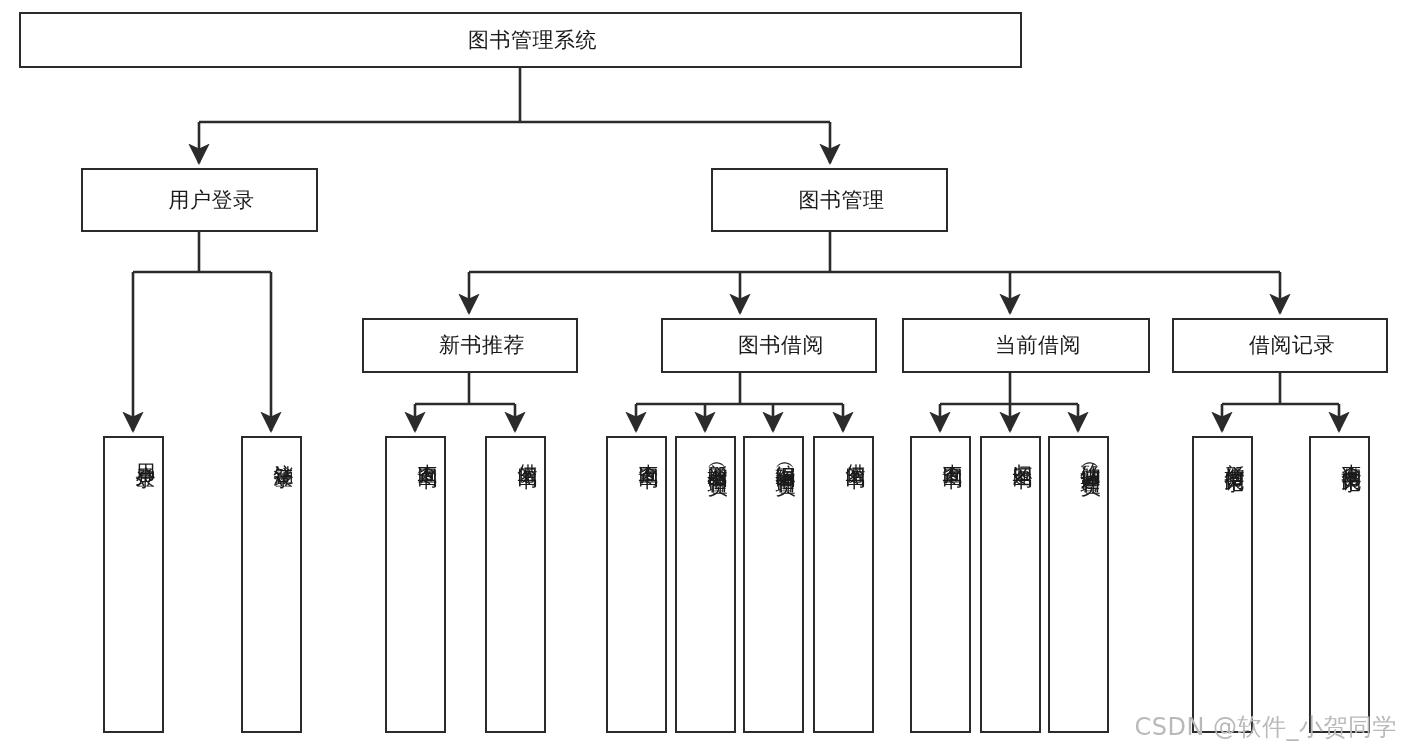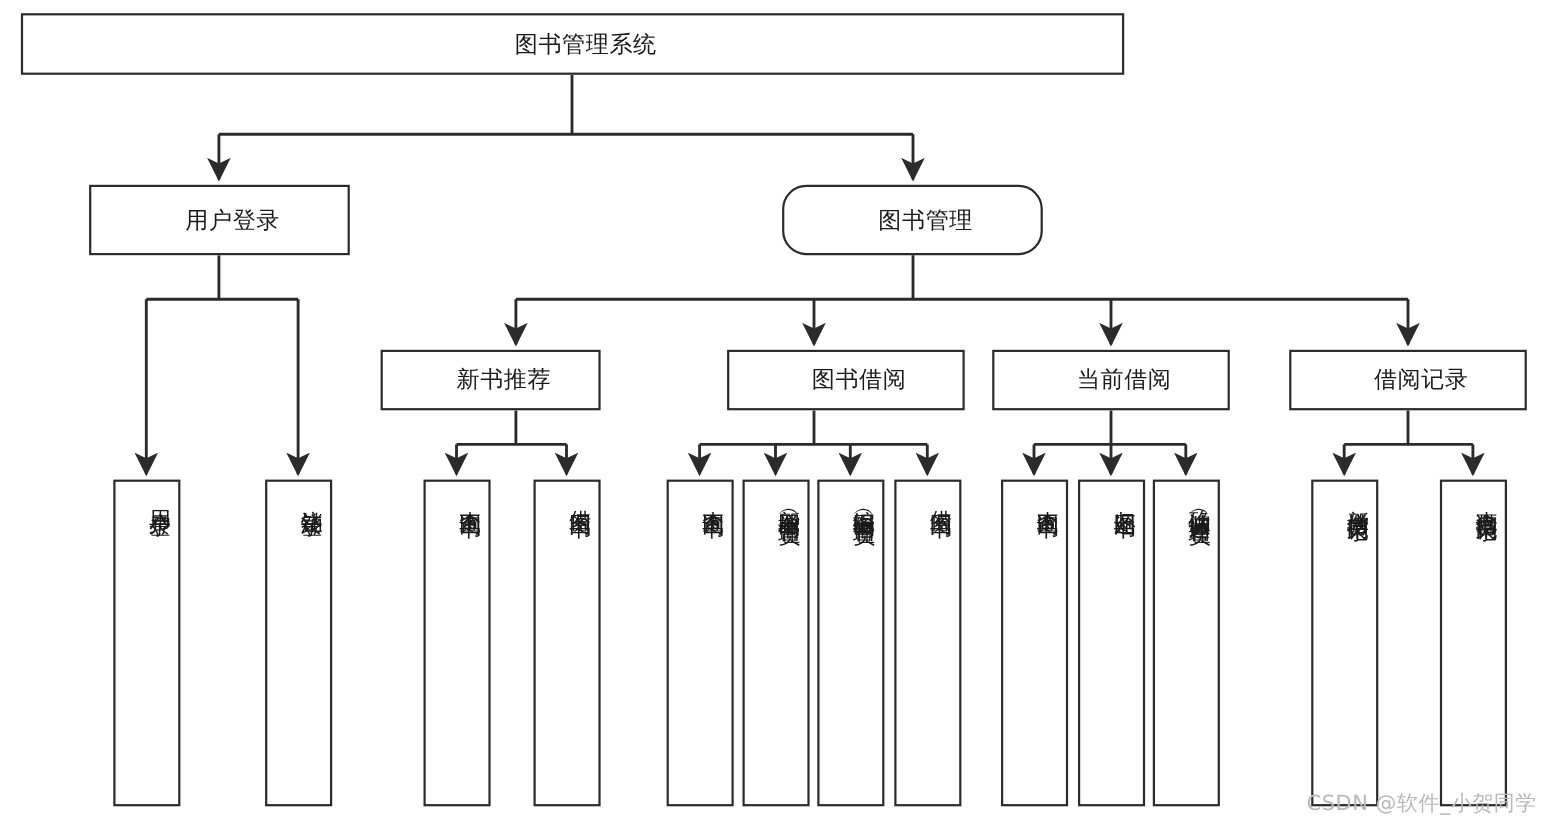--- a/index.html
+++ b/index.html
@@ -57,21 +57,21 @@
     -webkit-writing-mode: vertical-rl;
     font-size: 20px;
     line-height: 1.25;
     letter-spacing: 2px;
     white-space: nowrap;
   }
   .watermark {
     position: absolute;
     right: 8px;
     bottom: 4px;
-    font-size: 19px;
+    font-size: 24px;
     color: #b9b9b9;
     letter-spacing: 0.5px;
     white-space: nowrap;
     z-index: 5;
     font-family: "DejaVu Sans", "Liberation Sans", sans-serif;
   }
 </style>
 </head>
 <body>
 
@@ -127,31 +127,31 @@
     </g>
   </svg>
 
   <div class="node level-root" style="left:19px; top:12px; width:1003px; height:56px;">
     <span class="node-label">图书管理系统</span>
   </div>
 
   <div class="node" style="left:81px; top:168px; width:237px; height:64px;">
     <span class="node-label">用户登录</span>
   </div>
-  <div class="node" style="left:711px; top:168px; width:237px; height:64px;border-radius:22px;">
+  <div class="node" style="left:711px; top:168px; width:237px; height:64px;">
     <span class="node-label">图书管理</span>
   </div>
 
-  <div class="node" style="left:346px; top:318px; width:200px; height:55px;">
+  <div class="node" style="left:362px; top:318px; width:216px; height:55px;">
     <span class="node-label">新书推荐</span>
   </div>
   <div class="node" style="left:632px; top:318px; width:216px; height:55px;margin-left:29px;">
     <span class="node-label">图书借阅</span>
   </div>
-  <div class="node" style="left:902px; top:318px; width:216px; height:55px;">
+  <div class="node" style="left:902px; top:318px; width:248px; height:55px;">
     <span class="node-label">当前借阅</span>
   </div>
   <div class="node" style="left:1172px; top:318px; width:216px; height:55px;font-family:Liberation Serif, serif;">
     <span class="node-label">借阅记录</span>
   </div>
 
   <div class="node leaf" style="left:103px; top:436px; width:61px; height:297px;">
     <span class="node-label">用户登录</span>
   </div>
   <div class="node leaf" style="left:241px; top:436px; width:61px; height:297px;">

